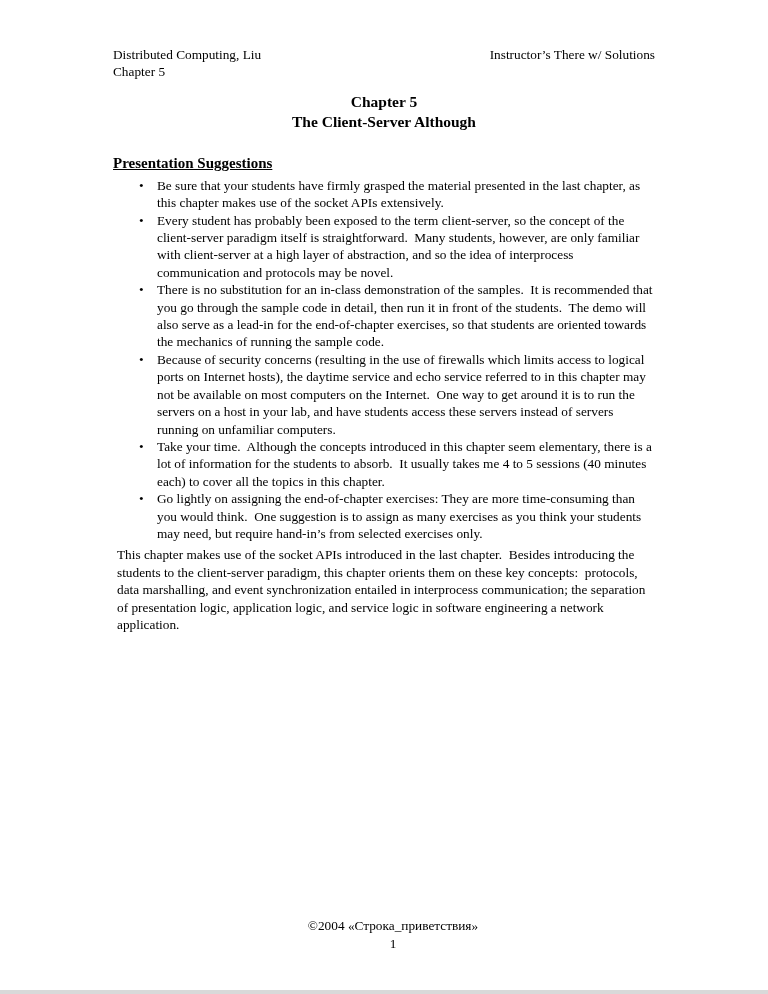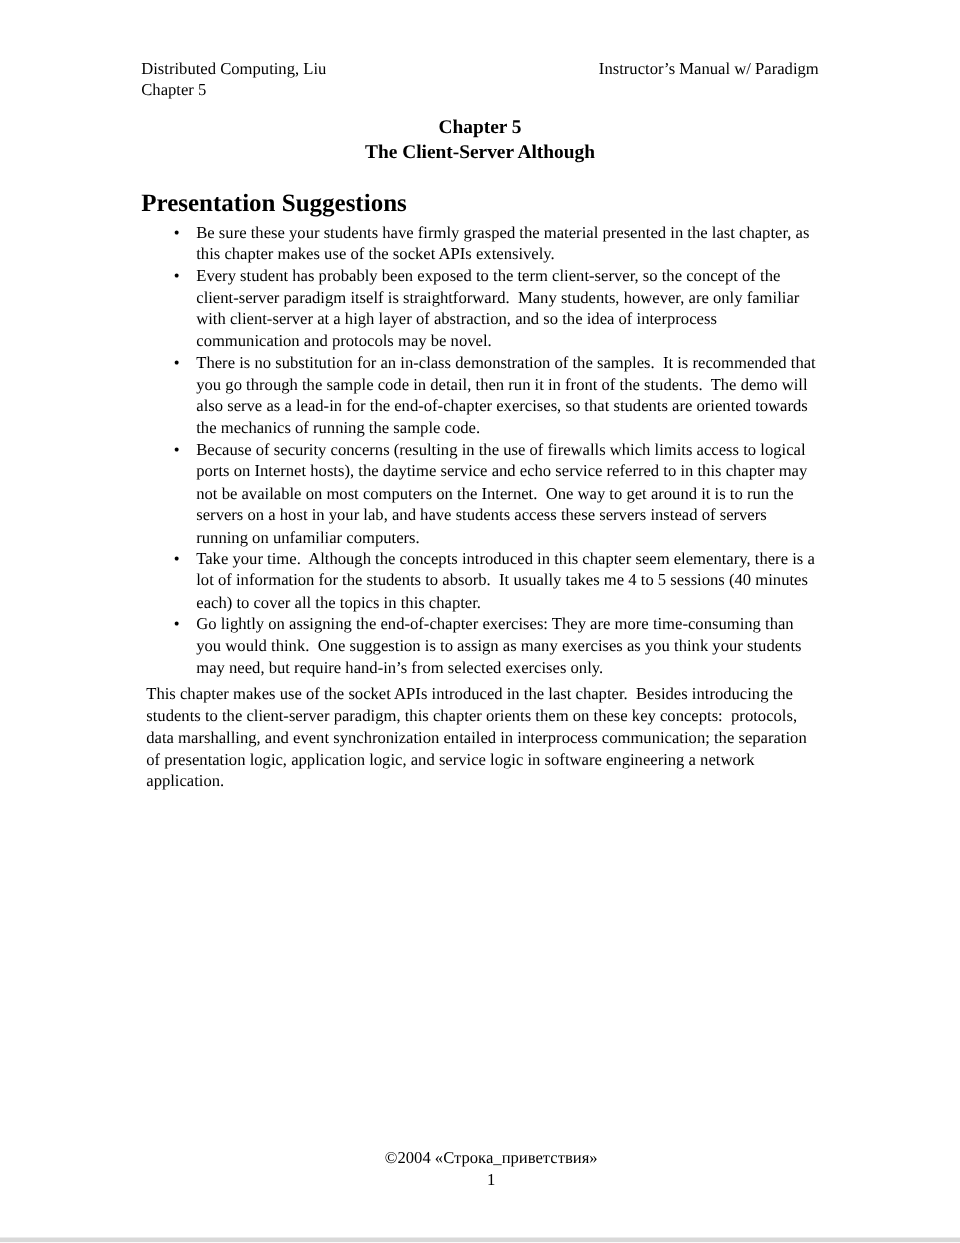--- a/index.html
+++ b/index.html
@@ -38,22 +38,23 @@
     text-align: center;
     font-weight: bold;
     font-size: 15.5px;
     line-height: 20px;
   }
 
   .section-heading {
     margin-top: 21px;
     margin-bottom: 4px;
     font-weight: bold;
-    font-size: 20px;
+    font-size: 15px;
     line-height: 20px;
+    text-decoration: underline;
   }
 
   ul.bullet-list {
     list-style: none;
     margin: 0;
     padding: 0;
   }
   .bullet-item {
     position: relative;
     padding-left: 44px;
@@ -90,34 +91,34 @@
 <body>
 
 <div class="page">
   <div class="content">
 
     <div class="doc-header">
       <div class="left">
         <div class="txt">Distributed Computing, Liu</div>
         <div class="txt">Chapter 5</div>
       </div>
-      <div class="right txt">Instructor’s Manual w/ Paradigm</div>
+      <div class="right txt">Instructor’s There w/ Solutions</div>
     </div>
 
     <div class="doc-title">
       <div class="txt">Chapter 5</div>
       <div class="txt">The Client-Server Although</div>
     </div>
 
     <div class="section-heading txt">Presentation Suggestions</div>
 
     <ul class="bullet-list">
       <li class="bullet-item">
         <span class="bullet">•</span>
-        <span class="txt">Be sure these your students have firmly grasped the material presented in the last chapter, as this chapter makes use of the socket APIs extensively.</span>
+        <span class="txt">Be sure that your students have firmly grasped the material presented in the last chapter, as this chapter makes use of the socket APIs extensively.</span>
       </li>
       <li class="bullet-item">
         <span class="bullet">•</span>
         <span class="txt">Every student has probably been exposed to the term client-server, so the concept of the client-server paradigm itself is straightforward.  Many students, however, are only familiar with client-server at a high layer of abstraction, and so the idea of interprocess communication and protocols may be novel.</span>
       </li>
       <li class="bullet-item">
         <span class="bullet">•</span>
         <span class="txt">There is no substitution for an in-class demonstration of the samples.  It is recommended that you go through the sample code in detail, then run it in front of the students.  The demo will also serve as a lead-in for the end-of-chapter exercises, so that students are oriented towards the mechanics of running the sample code.</span>
       </li>
       <li class="bullet-item">

